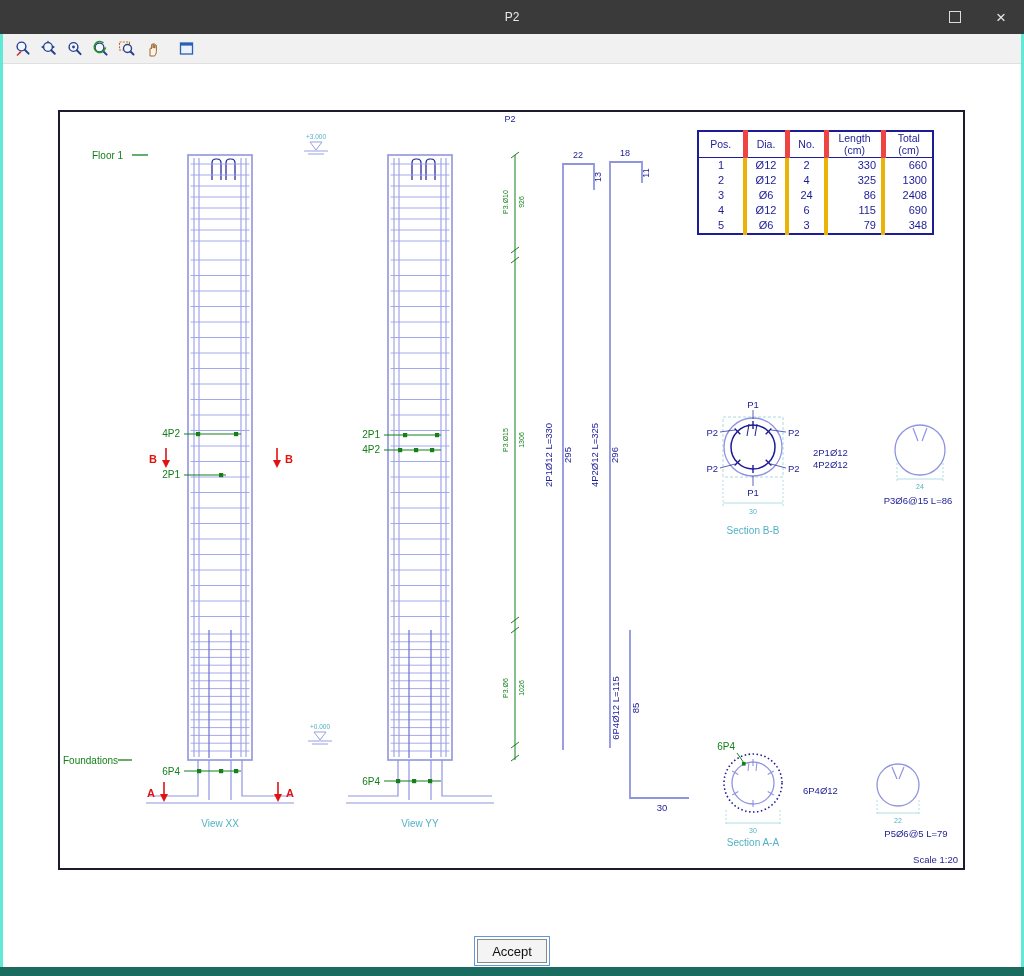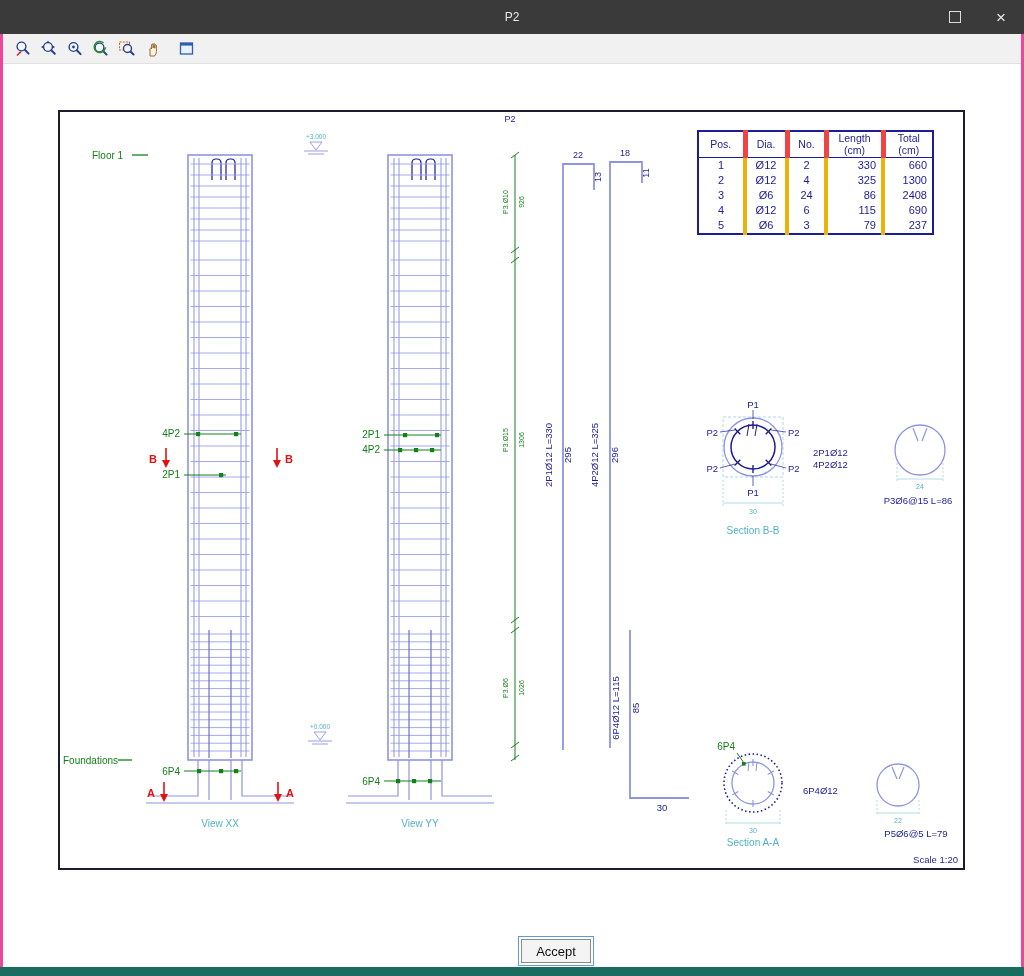--- a/index.html
+++ b/index.html
@@ -1,16 +1,16 @@
 <!DOCTYPE html>
 <html><head>
 <meta charset="utf-8">
 <style>
   html,body{margin:0;padding:0;background:#555;}
-  .window{position:relative;width:1024px;height:976px;background:#ec4899;overflow:hidden;
+  .window{position:relative;width:1024px;height:976px;background:#5eead4;overflow:hidden;
           font-family:"Liberation Sans",sans-serif;}
   
   .titlebar{position:absolute;top:0;left:0;right:0;height:34px;background:#3a3a3a;
             display:flex;align-items:center;}
   .titlebar .title{flex:1;text-align:center;color:#e8e8e8;font-size:12px;padding-left:92px;}
   .winbtns{display:flex;height:34px;}
   .winbtn{width:46px;height:34px;display:flex;align-items:center;justify-content:center;
           color:#e8e8e8;cursor:default;}
   .max-glyph{display:inline-block;width:10px;height:10px;border:1px solid #dcdcdc;}
   .close-glyph{font-size:17px;line-height:17px;}
@@ -32,21 +32,21 @@
   .qty-table td{border-left:4px solid #eab308;height:15px;line-height:15px;padding:0 5px;}
   .qty-table .c{text-align:center;}
   .qty-table .r{text-align:right;}
   .qty-table col.w-pos{width:47px;} .qty-table col.w-dia{width:42px;}
   .qty-table col.w-no{width:39px;}  .qty-table col.w-len{width:57px;}
   .qty-table col.w-tot{width:50px;}
   
   .accept-btn{position:absolute;left:50%;top:875px;transform:translateX(-50%);
               width:70px;height:24px;background:#f4f4f4;border:1px solid #8a8a8a;
               font-size:13px;color:#111;outline:1px solid #5f9ad6;outline-offset:2px;
-              font-family:"Liberation Sans",sans-serif;margin-left:44px;}
+              font-family:"Liberation Sans",sans-serif;}
   .bottombar{position:absolute;left:0;right:0;bottom:0;height:9px;background:#1a6b60;}
   
   svg text{font-family:"Liberation Sans",sans-serif;}
   .tN{fill:#1c1c96;font-size:9.5px;}
   .tNs{fill:#1c1c96;font-size:9px;}
   .tG{fill:#15801a;font-size:10px;}
   .tGs{fill:#15801a;font-size:7px;}
   .tC{fill:#52b2c4;font-size:10px;}
   .tCs{fill:#52b2c4;font-size:7px;}
   .tCt{fill:#52b2c4;font-size:6.5px;}
@@ -421,21 +421,21 @@
           <td class="c">Ø12</td>
           <td class="c">6</td>
           <td class="r">115</td>
           <td class="r">690</td>
         </tr>
         <tr>
           <td class="c">5</td>
           <td class="c">Ø6</td>
           <td class="c">3</td>
           <td class="r">79</td>
-          <td class="r">237</td>
+          <td class="r">348</td>
         </tr>
       </tbody>
     </table>
 
     <button class="accept-btn">Accept</button>
   </div>
 
   <div class="bottombar"></div>
 </div>
 

